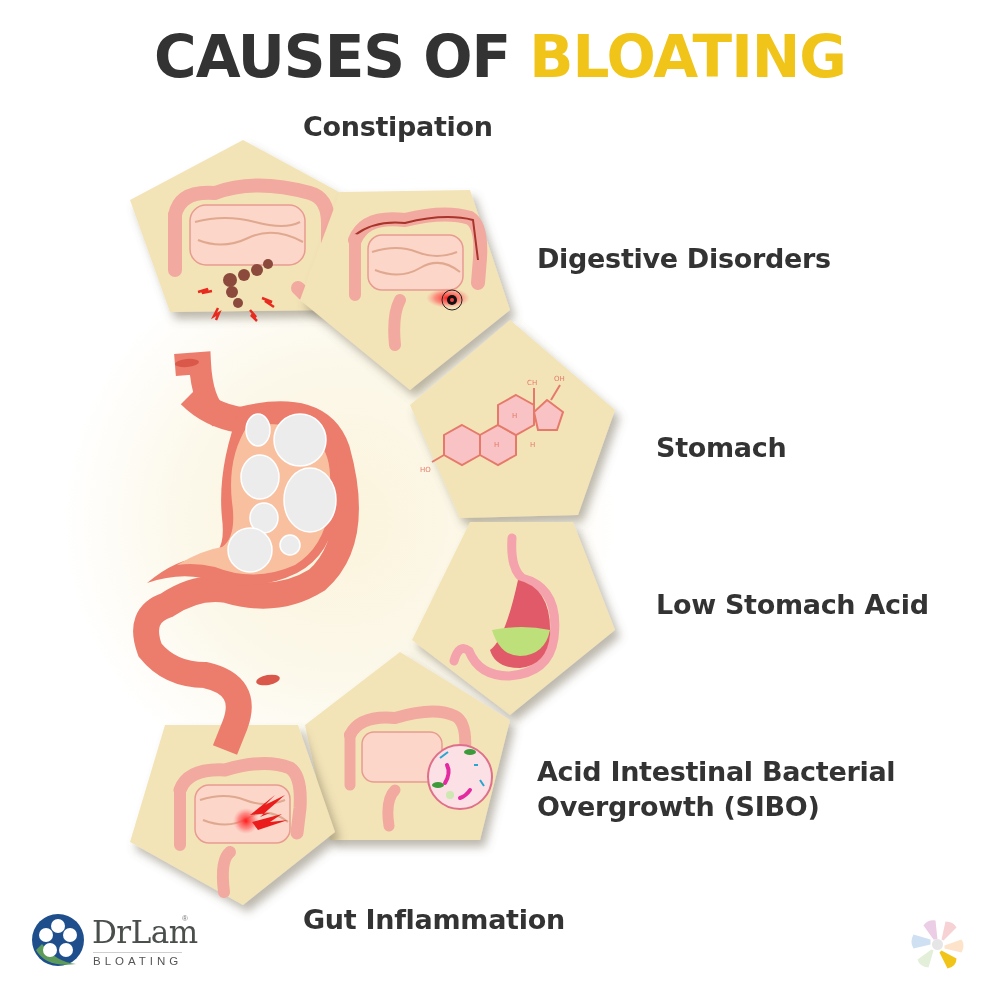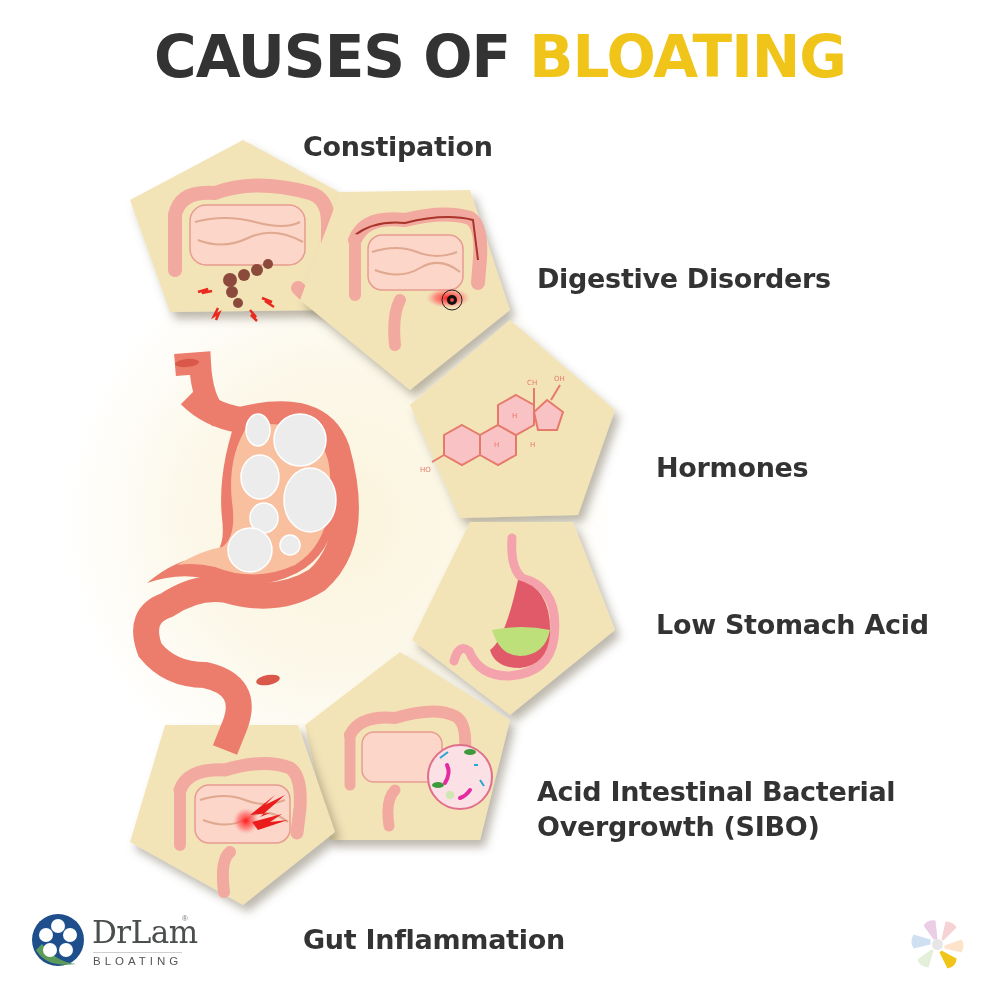--- a/index.html
+++ b/index.html
@@ -8,21 +8,21 @@
     .title { position: absolute; top: 22px; left: 0; width: 1000px; text-align: center;
       font-family: "DejaVu Sans", "Liberation Sans", sans-serif; font-weight: 900;
       font-size: 58px; letter-spacing: -1px; line-height: 70px; }
     .title .dark { color: #333333; margin-top: 36px; }
     .title .accent { color: #f0c419; }
     .glow { position: absolute; left: 60px; top: 240px; width: 560px; height: 560px;
       border-radius: 50%;
       background: radial-gradient(circle at 50% 50%, #fbf4dc 0%, #fcf8ea 40%, rgba(255,255,255,0) 70%); }
     svg.stage { position: absolute; left: 0; top: 0; width: 1000px; height: 1000px; }
     .label { position: absolute; color: #333333; font-weight: 700; font-size: 27px;
-      line-height: 34px; font-family: "DejaVu Sans", "Liberation Sans", sans-serif; letter-spacing: -0.3px; margin-top: 20px; }
+      line-height: 34px; font-family: "DejaVu Sans", "Liberation Sans", sans-serif; letter-spacing: -0.3px; }
     .logo { position: absolute; left: 30px; top: 912px; width: 170px; height: 60px; }
     .logo-name { position: absolute; left: 62px; top: 2px; font-family: "DejaVu Serif", "Liberation Serif", serif;
       font-size: 31px; color: #4a4f4c; line-height: 36px; letter-spacing: -0.5px; }
     .logo-reg { position: absolute; left: 152px; top: 2px; font-size: 8px; color: #777; }
     .logo-sub { position: absolute; left: 63px; top: 40px; font-size: 11.5px; letter-spacing: 4px;
       color: #555; line-height: 14px; border-top: 1px solid #cfcfcf; padding-top: 1px; }
     .flower { position: absolute; left: 905px; top: 912px; width: 65px; height: 65px; }
   </style>
 </head>
 <body>
@@ -150,21 +150,21 @@
       <ellipse cx="250" cy="550" rx="22" ry="22"></ellipse>
       <ellipse cx="290" cy="545" rx="10" ry="10"></ellipse>
     </g>
     <ellipse cx="268" cy="680" rx="12" ry="5" fill="#d9584a" transform="rotate(-10 268 680)"></ellipse>
     <ellipse cx="187" cy="363" rx="12" ry="4" fill="#d9584a" transform="rotate(-5 187 363)"></ellipse>
   </g>
 </svg>
 
 <div class="label" style="left:303px; top:110px;">Constipation</div>
 <div class="label" style="left:537px; top:242px;">Digestive Disorders</div>
-<div class="label" style="left:656px; top:431px;">Hormones</div>
+<div class="label" style="left:656px; top:431px;">Stomach</div>
 <div class="label" style="left:656px; top:588px;">Low Stomach Acid</div>
 <div class="label" style="left:537px; top:755px;">Acid Intestinal Bacterial</div>
 <div class="label" style="left:537px; top:790px;">Overgrowth (SIBO)</div>
 <div class="label" style="left:303px; top:903px;">Gut Inflammation</div>
 
 <div class="logo">
   <svg width="56" height="56" viewBox="0 0 56 56" style="position:absolute;left:0;top:0;">
     <circle cx="28" cy="28" r="26" fill="#1e4f8c"></circle>
     <path d="M6,38 q10,18 40,14 q-20,-2 -34,-20 z" fill="#5c9b5a"></path>
     <g fill="#ffffff">

